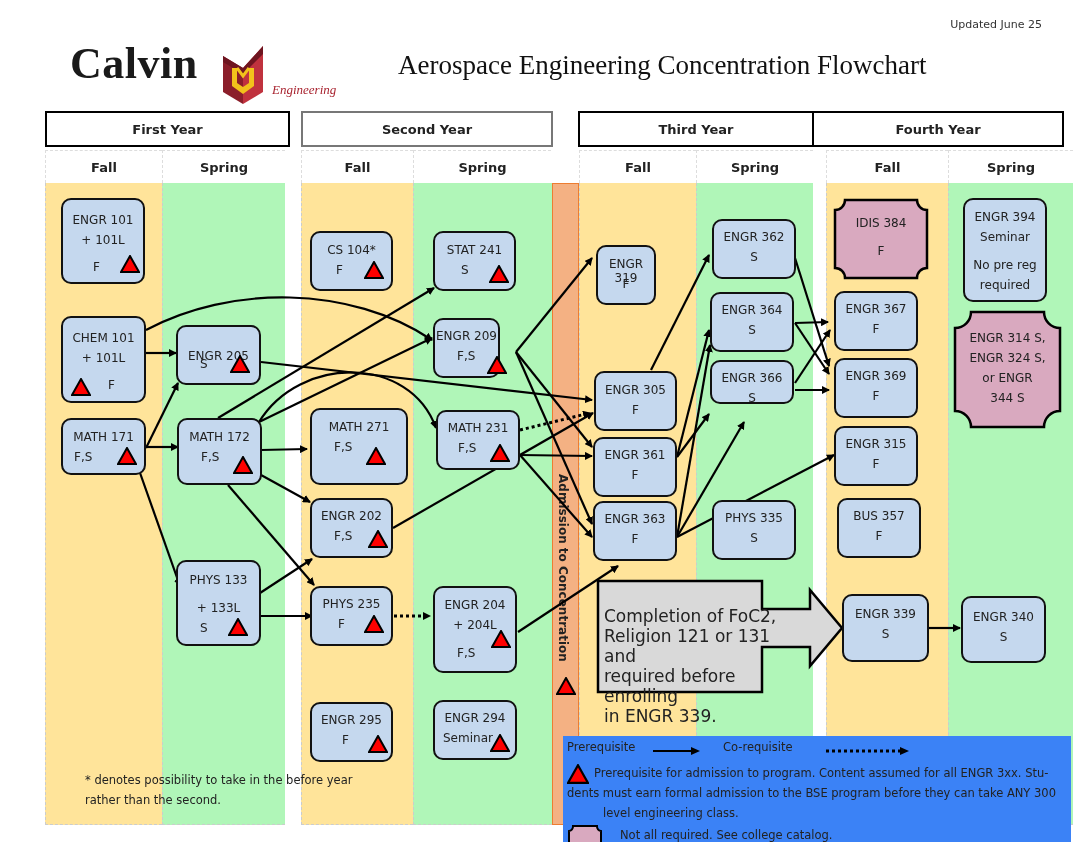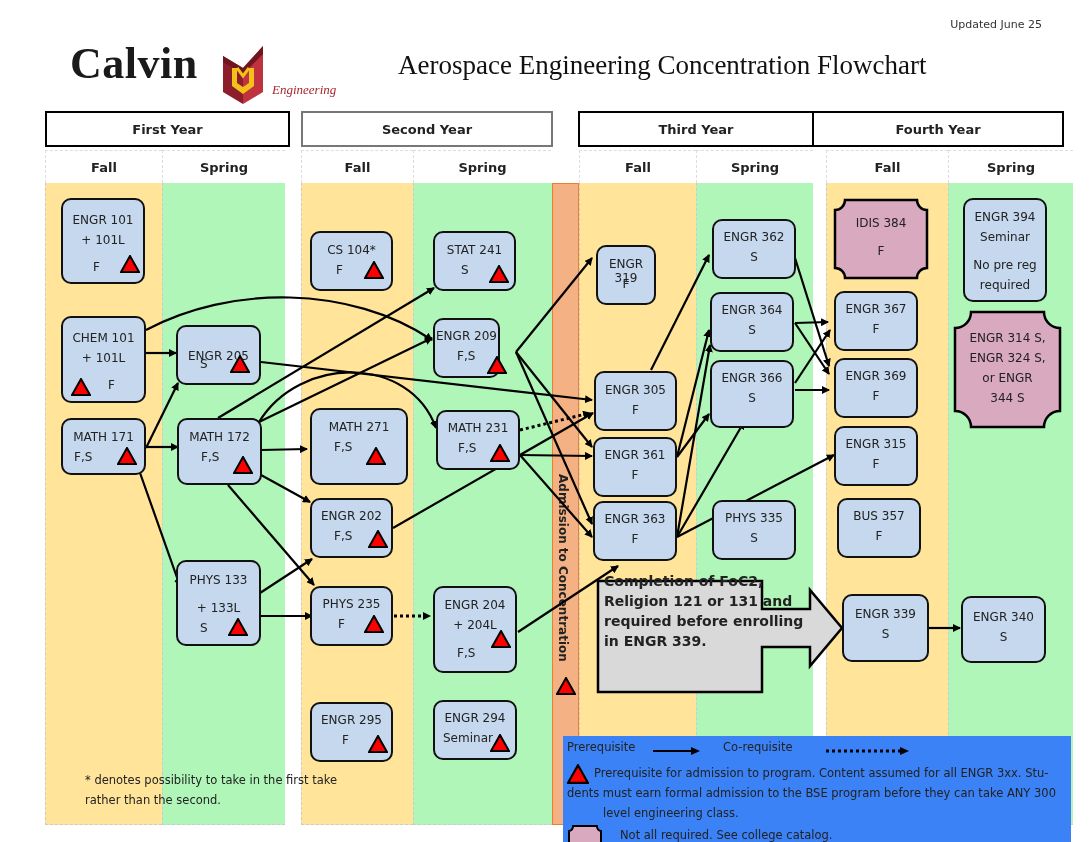--- a/index.html
+++ b/index.html
@@ -18,21 +18,21 @@
   .spring{background:#b0f6b8;}
   .admit{left:552px;top:183px;width:27px;height:642px;background:#f4b183;border:1px solid #ed7d31;box-sizing:border-box;}
   .admit-label{position:absolute;left:3px;top:290px;writing-mode:vertical-rl;font-size:12px;font-weight:bold;color:#222;white-space:nowrap;}
   .admit-tri{position:absolute;left:3px;top:493px;}
   .course{position:absolute;background:#c5d8ee;border:2.5px solid #111;border-radius:10px;box-sizing:border-box;font-size:12px;color:#222;text-align:center;}
   .course .l1{position:absolute;left:0;right:0;}
   .course .l2{position:absolute;}
   .tri{position:absolute;width:20px;height:18px;}
   .elective{position:absolute;}
   .note{left:85px;top:770px;font-size:11.5px;line-height:20px;color:#222;}
-  .callout-text{left:604px;top:571px;font-size:14px;line-height:20px;color:#222;width:200px;font-weight:bold;}
+  .callout-text{left:604px;top:606px;font-size:17px;line-height:20px;color:#222;width:200px;}
   .legend{left:563px;top:700px;width:508px;height:126px;background:#3b82f6;margin-top:36px;}
   .legend .row{position:absolute;font-size:11.5px;color:#222;}
   svg.arrows{position:absolute;left:0;top:0;}
 </style>
 </head>
 <body>
 
 <div class="abs updated">Updated June 25</div>
 <div class="abs logo-text">Calvin</div>
 <svg class="abs logo-shield" viewBox="0 0 40 58">
@@ -261,21 +261,21 @@
 </div>
 
 <div class="course" style="left:712px;top:219px;width:84px;height:60px;">
   <div class="l1" style="top:9px;">ENGR 362</div>
   <div class="l1" style="top:29px;">S</div>
 </div>
 <div class="course" style="left:710px;top:292px;width:84px;height:60px;">
   <div class="l1" style="top:9px;">ENGR 364</div>
   <div class="l1" style="top:29px;">S</div>
 </div>
-<div class="course" style="left:710px;top:360px;width:84px;height:68px;">
+<div class="course" style="left:710px;top:360px;width:84px;height:44px;">
   <div class="l1" style="top:9px;">ENGR 366</div>
   <div class="l1" style="top:29px;">S</div>
 </div>
 <div class="course" style="left:712px;top:500px;width:84px;height:60px;">
   <div class="l1" style="top:9px;">PHYS 335</div>
   <div class="l1" style="top:29px;">S</div>
 </div>
 
 <svg class="elective" style="left:833px;top:198px;width:96px;height:82px;" viewBox="0 0 96 82">
   <path d="M12,2 L84,2 A10,10 0 0 0 94,12 L94,70 A10,10 0 0 0 84,80 L12,80 A10,10 0 0 0 2,70 L2,12 A10,10 0 0 0 12,2 Z" fill="#d9a9bf" stroke="#000" stroke-width="2.5"></path>
@@ -327,21 +327,21 @@
 </div>
 
 <div class="abs callout-text">
   <div>Completion of FoC2,</div>
   <div>Religion 121 or 131 and</div>
   <div>required  before enrolling</div>
   <div>in ENGR 339.</div>
 </div>
 
 <div class="abs note">
-  <div>* denotes possibility to take in the first take</div>
+  <div>* denotes possibility to take in the before year</div>
   <div>rather than the second.</div>
 </div>
 
 <div class="abs legend">
   <div class="row" style="left:4px;top:4px;">Prerequisite</div>
   <svg class="abs" style="left:90px;top:10px;" width="48" height="10">
     <line x1="0" y1="5" x2="40" y2="5" stroke="#000" stroke-width="2"></line>
       <polygon points="38,1 47,5 38,9" fill="#000"></polygon>
   </svg>
   <div class="row" style="left:160px;top:4px;">Co-requisite</div>

